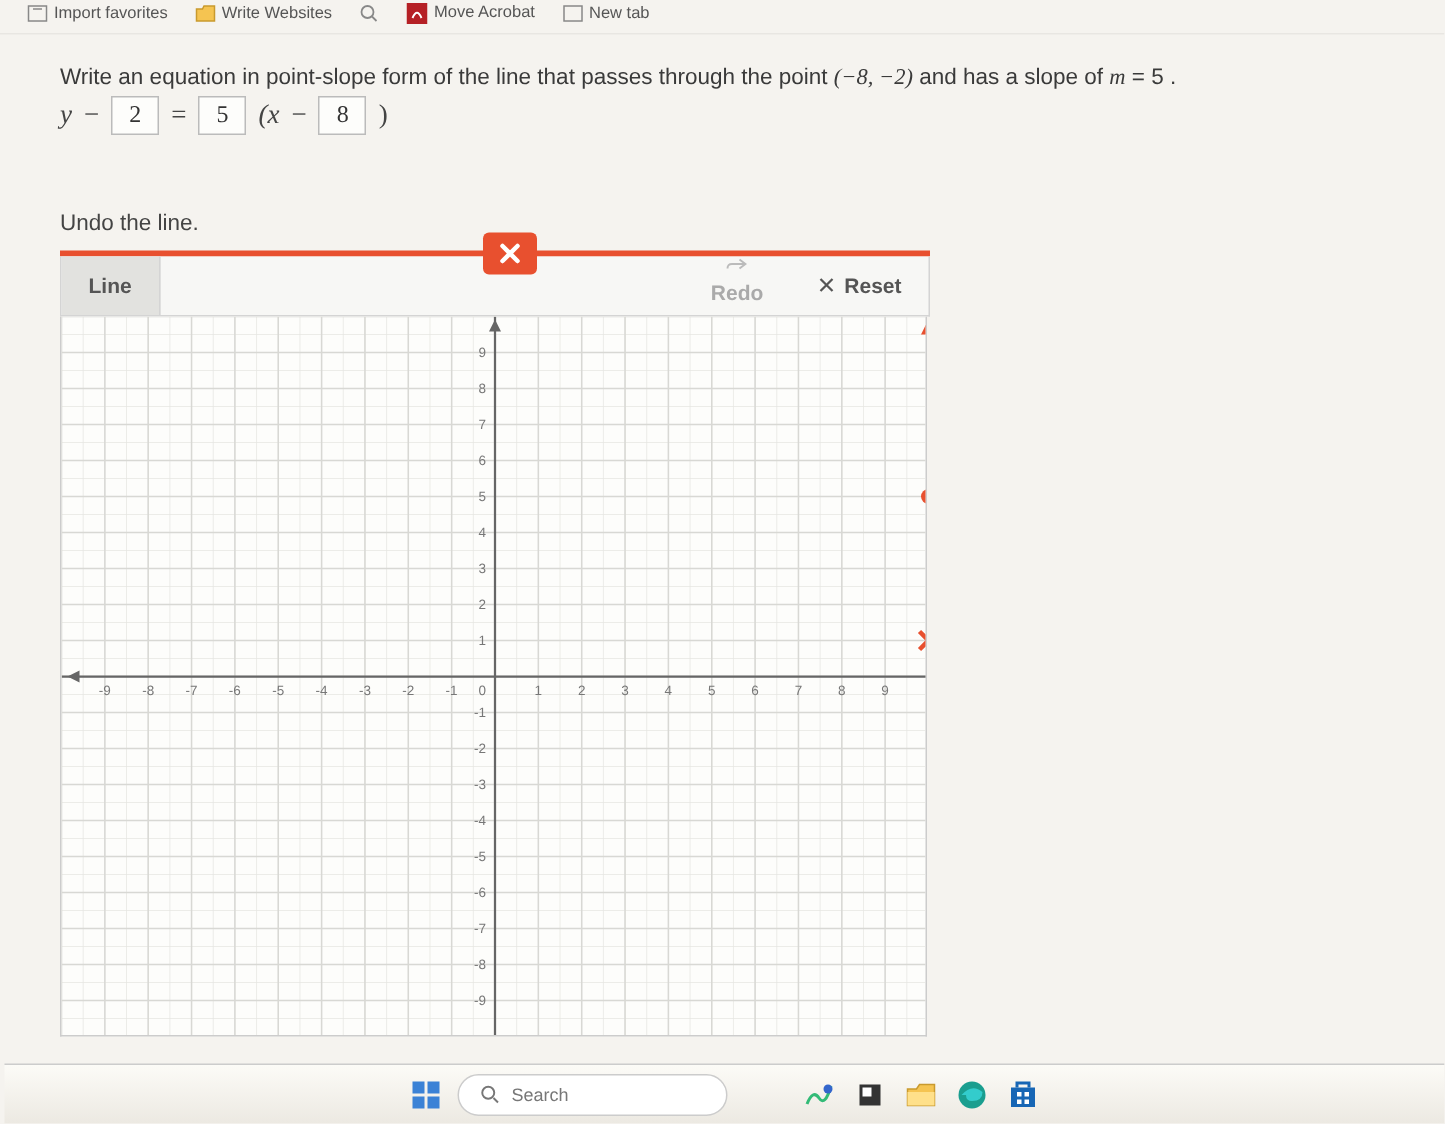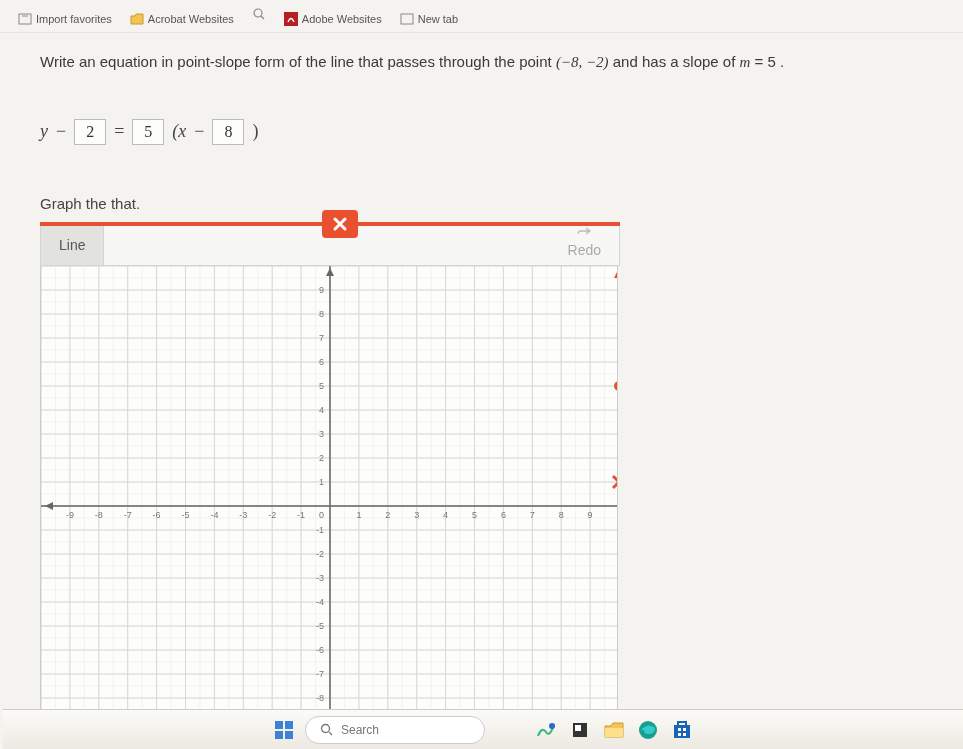--- a/index.html
+++ b/index.html
@@ -13,30 +13,29 @@
   }
   .bookmarks {
     display: flex;
     align-items: center;
     gap: 18px;
     padding: 2px 18px 6px 18px;
     font-size: 11px;
     color: #555;
     border-bottom: 1px solid rgba(0,0,0,0.05);
   }
-  .bm-item { display:flex; align-items:center; gap:4px; cursor:pointer;margin-top:10px; }
+  .bm-item { display:flex; align-items:flex-start; gap:4px; cursor:pointer; }
   .bm-item svg { flex:none; }
   .content {
     padding: 18px 30px 0 40px;
     color: #444;
   }
   .prompt {
     font-size: 15px;
     color: #3a3a3a;
-    margin-bottom: 45px;
     line-height: 1.5;
   }
   .point, .slope-var { font-style: italic; font-family:'Times New Roman',serif; }
   .equation {
     display:flex; align-items:center; gap:8px;
     font-family: 'Times New Roman', serif;
     font-size: 18px;
     font-style: italic;
     color:#444;
     margin-bottom: 50px;
@@ -67,20 +66,21 @@
     color:#fff; font-weight:bold; font-size:16px;
   }
   .toolbar {
     display:flex; align-items:center;
     border:1px solid #d4d4d4;
     border-top:none;
     background:#f7f7f5;
     height:40px;
     font-size:14px;
     color:#555;
+    font-weight:bold;
   }
   .tool-btn {
     height:100%; padding: 0 18px;
     display:flex;align-items:center;gap:6px;
     border-right:1px solid #d4d4d4;
     cursor:pointer;
   }
   .tool-btn.active { background:#e2e2df; }
   .tool-btn.disabled { color:#aaa;flex-direction:column; }
   .spacer { flex:1; }
@@ -127,32 +127,32 @@
     <svg width="14" height="12">
         <rect x="1" y="1" width="12" height="10" fill="none" stroke="#888" stroke-width="1"></rect>
         <path d="M4 3h6" stroke="#888"></path>
       </svg>
     <span>Import favorites</span>
   </div>
   <div class="bm-item">
     <svg width="14" height="12">
         <path d="M1 3 L5 3 L6 1 L13 1 L13 11 L1 11 Z" fill="#f5c451" stroke="#c99a2e"></path>
       </svg>
-    <span>Acrobat Websites</span>
+    <span>Write Websites</span>
   </div>
   <svg width="14" height="14">
       <circle cx="6" cy="6" r="4" fill="none" stroke="#888" stroke-width="1.2"></circle>
       <path d="M9 9 L12 12" stroke="#888" stroke-width="1.2"></path>
     </svg>
   <div class="bm-item">
     <svg width="14" height="14">
         <rect width="14" height="14" fill="#b52025"></rect>
         <path d="M4 10 Q7 3 10 10" fill="none" stroke="#fff" stroke-width="1.3"></path>
       </svg>
-    <span>Adobe Websites</span>
+    <span>Move Acrobat</span>
   </div>
   <div class="bm-item">
     <svg width="14" height="12">
         <rect x="1" y="1" width="12" height="10" fill="none" stroke="#888"></rect>
       </svg>
     <span>New tab</span>
   </div>
 </div>
 
 <div class="content">
@@ -168,38 +168,44 @@
     <span style="font-style:normal">−</span>
     <input class="eq-input" value="2" style="">
     <span style="font-style:normal">=</span>
     <input class="eq-input" value="5" style="">
     <span>(x</span>
     <span style="font-style:normal">−</span>
     <input class="eq-input" value="8" style="">
     <span style="font-style:normal">)</span>
   </div>
 
-  <div class="graph-label">Graph the that.</div>
+  <div class="graph-label">Undo the line.</div>
 
   <div class="graph-wrap">
     <div class="x-badge">
       <svg width="16" height="16">
           <path d="M3 3 L13 13 M13 3 L3 13" stroke="#fff" stroke-width="3" stroke-linecap="round"></path>
         </svg>
     </div>
     <div class="toolbar">
       <div class="tool-btn active">
         <span>Line</span>
       </div>
       <div class="spacer"></div>
       <div class="tool-btn disabled" style="border-right:none">
         <svg width="14" height="10">
             <path d="M9 2 L13 5 L9 8 M13 5 L4 5 Q1 5 1 8" fill="none" stroke="#bbb" stroke-width="1.3"></path>
           </svg>
         <span>Redo</span>
+      </div>
+      <div class="tool-btn" style="border-right:none">
+        <svg width="12" height="12">
+            <path d="M2 2 L10 10 M10 2 L2 10" stroke="#555" stroke-width="1.5"></path>
+          </svg>
+        <span>Reset</span>
       </div>
     </div>
     <div class="canvas">
       <svg id="graph-svg" width="578" height="480" viewBox="0 0 578 480">
           <line x1="0" y1="0" x2="0" y2="480" stroke="#e6e6e2" stroke-width="0.5"></line>
           <line x1="14.450000000000001" y1="0" x2="14.450000000000001" y2="480" stroke="#e6e6e2" stroke-width="0.5"></line>
           <line x1="28.900000000000002" y1="0" x2="28.900000000000002" y2="480" stroke="#e6e6e2" stroke-width="0.5"></line>
           <line x1="43.35" y1="0" x2="43.35" y2="480" stroke="#e6e6e2" stroke-width="0.5"></line>
           <line x1="57.800000000000004" y1="0" x2="57.800000000000004" y2="480" stroke="#e6e6e2" stroke-width="0.5"></line>
           <line x1="72.25" y1="0" x2="72.25" y2="480" stroke="#e6e6e2" stroke-width="0.5"></line>

